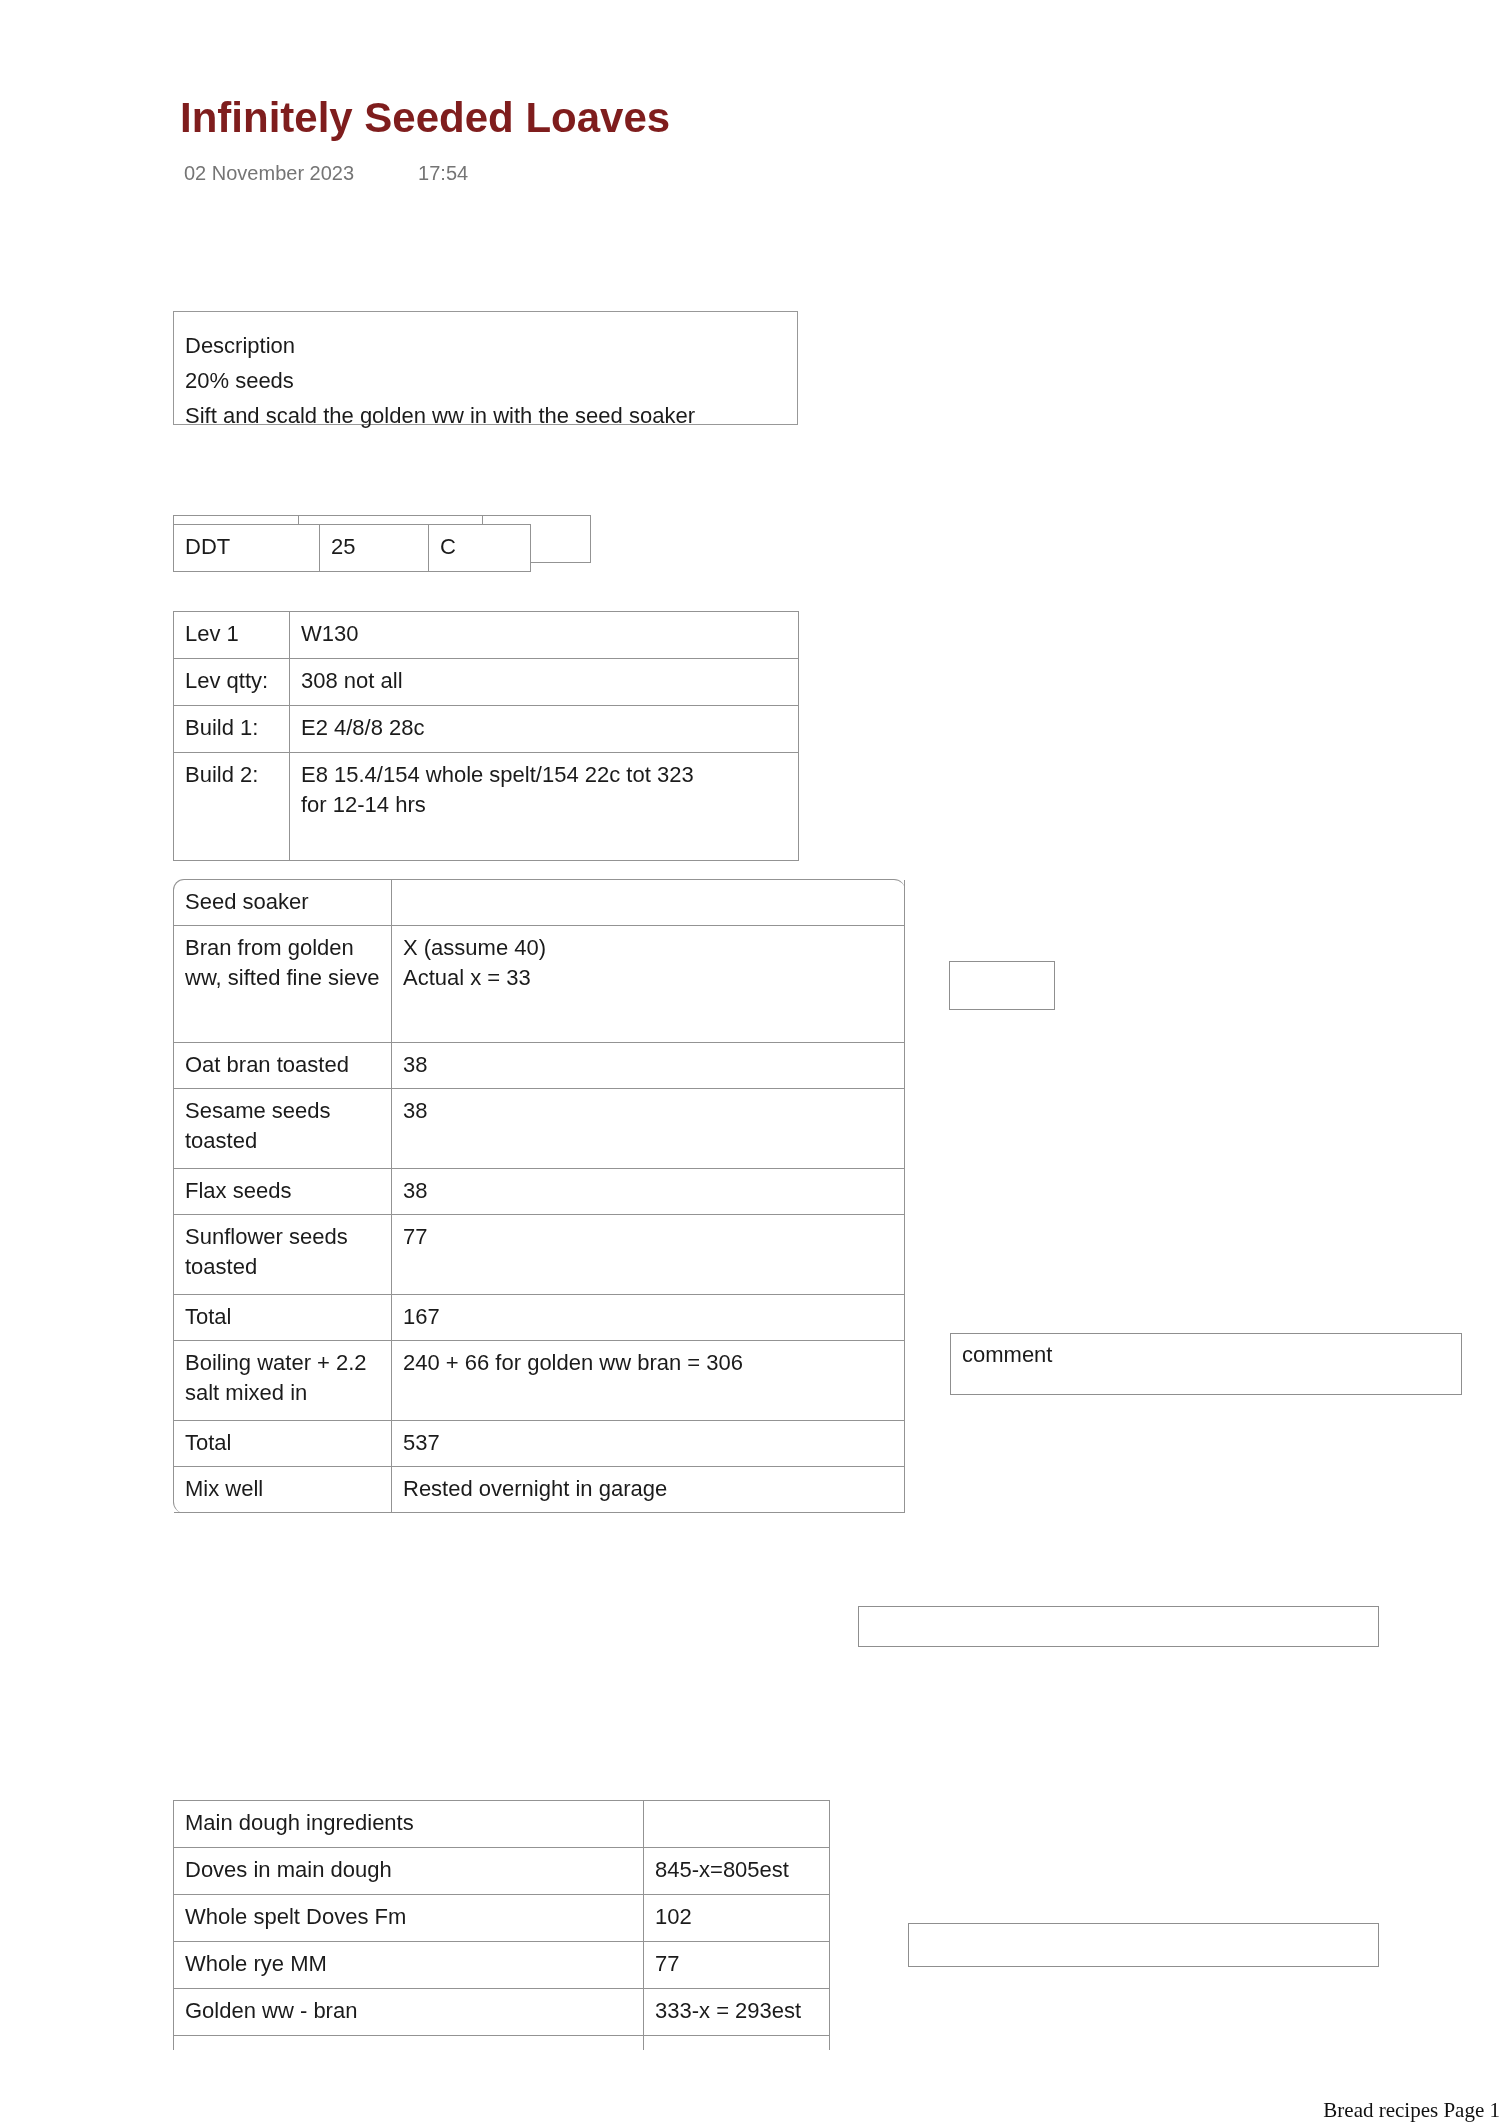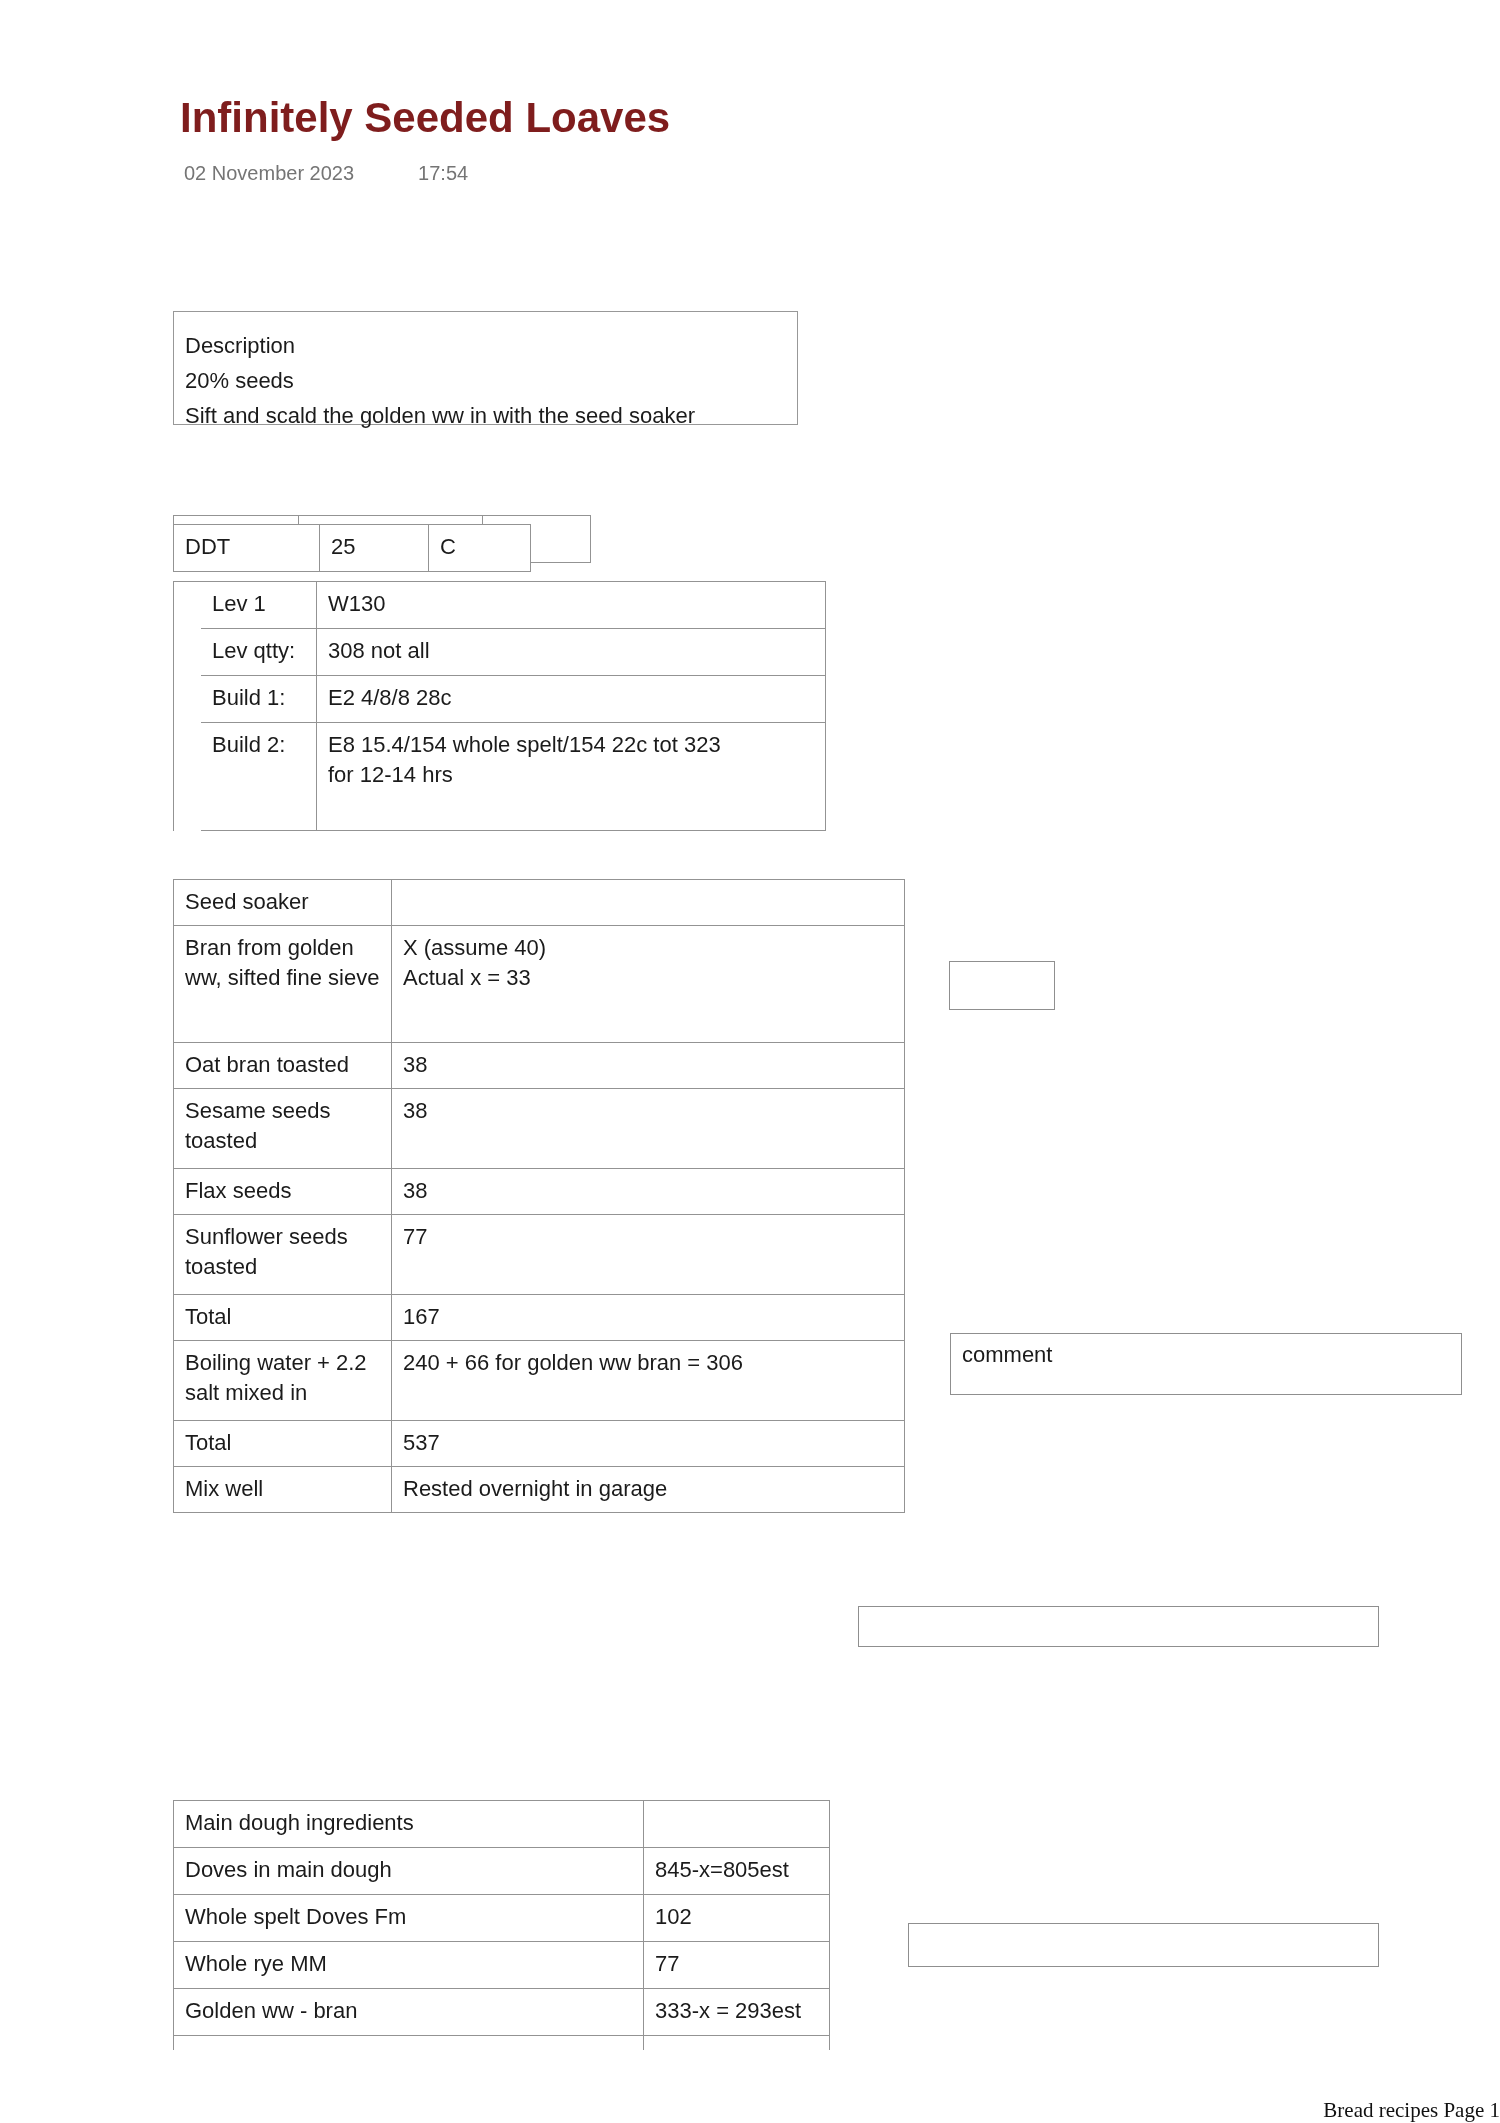--- a/index.html
+++ b/index.html
@@ -62,22 +62,22 @@
     font-size: 22px;
     line-height: 30px;
     padding: 7px 11px;
     white-space: pre-line;
     overflow: hidden;
   }
   .tbl > .c.nb { border-bottom: none; }
 
   .tbl-hydration { left: 173px; top: 469px; grid-template-columns: 125px 184px 108px; grid-template-rows: 47px; margin-top: 46px; }
   .tbl-ddt       { left: 173px; top: 524px; grid-template-columns: 146px 109px 102px; grid-template-rows: 47px; }
-  .tbl-lev       { left: 173px; top: 581px; grid-template-columns: 116px 509px; grid-template-rows: 47px 47px 47px 108px; padding-left: 27px; }
-  .tbl-seed      { left: 173px; top: 879px; grid-template-columns: 218px 513px; grid-template-rows: 46px 117px 46px 80px 46px 80px 46px 80px 46px 46px; }
+  .tbl-lev       { left: 173px; top: 611px; grid-template-columns: 116px 509px; grid-template-rows: 47px 47px 47px 108px; }
+  .tbl-seed      { left: 173px; top: 879px; grid-template-columns: 218px 513px; grid-template-rows: 46px 117px 46px 80px 46px 80px 46px 80px 46px 46px; border-radius: 11px; }
   .tbl-main      { left: 173px; top: 1800px; grid-template-columns: 470px 186px; grid-template-rows: 47px 47px 47px 47px 47px 14px; }
 
   
   .box-small  { left: 949px; top: 961px;  width: 106px; height: 49px; }
   .box-comment{ left: 950px; top: 1333px; width: 512px; height: 62px; }
   .box-mid    { left: 858px; top: 1606px; width: 521px; height: 41px; }
   .box-bottom { left: 908px; top: 1923px; width: 471px; height: 44px; }
 
   .footer {
     position: absolute;

